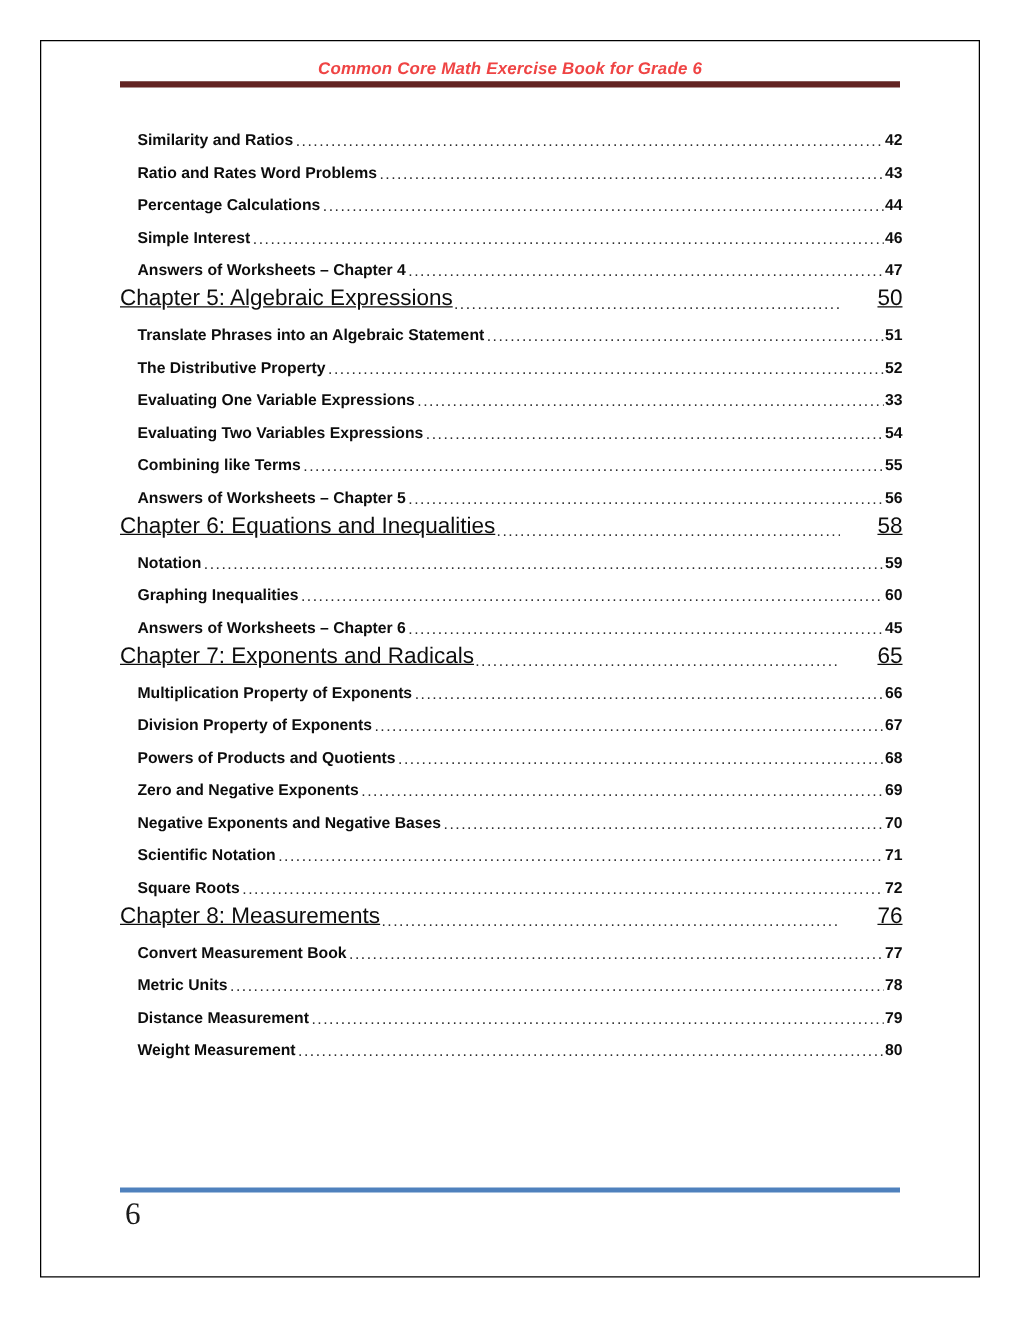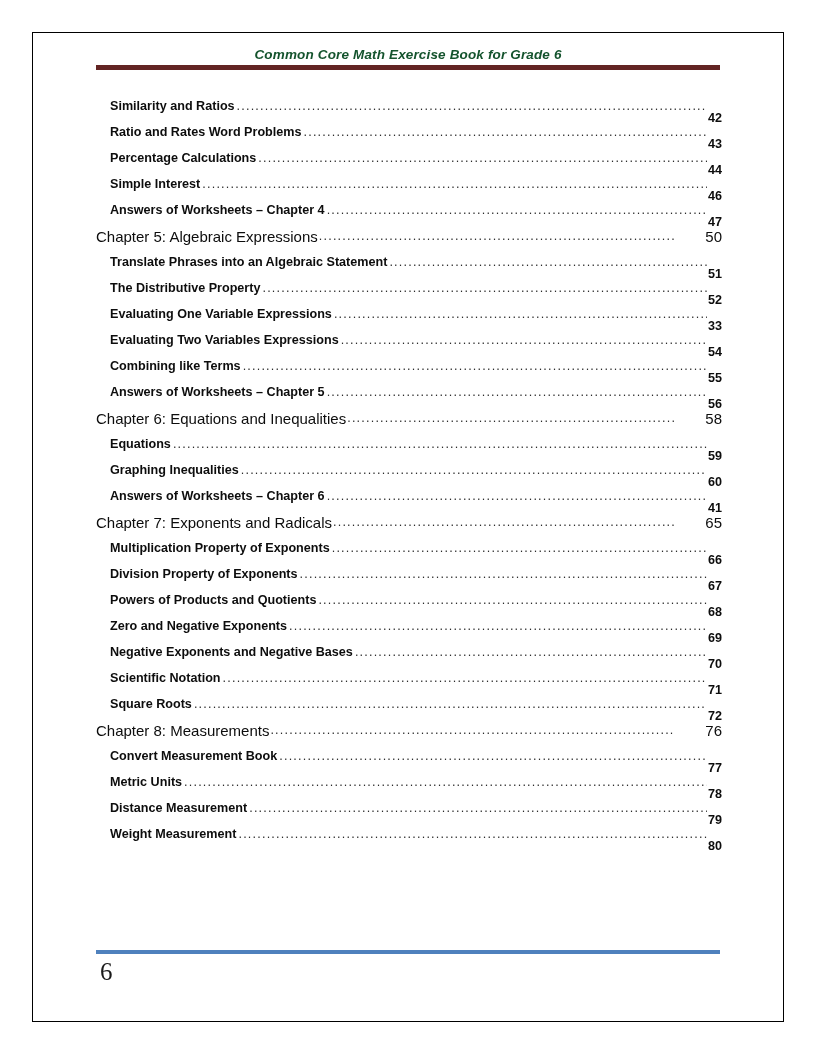--- a/index.html
+++ b/index.html
@@ -42,21 +42,21 @@
     top: 47px;
     width: 624px;
     text-align: center;
   }
   .header-title {
     font-family: "Liberation Sans", sans-serif;
     font-weight: bold;
     font-style: italic;
     font-size: 13.5px;
     letter-spacing: 0.15px;
-    color: #14532d;
+    color: #ef4444;
     white-space: nowrap;
   }
   .header-rule {
     position: absolute;
     left: 96px;
     top: 65px;
     width: 624px;
     height: 5px;
     background: #632423;
   }
@@ -66,30 +66,31 @@
     position: absolute;
     left: 96px;
     top: 93px;
     width: 626px;
   }
 
   .toc-row {
     position: relative;
     height: 26px;
     display: flex;
-    align-items: center;
+    align-items: flex-end;
     white-space: nowrap;
     color: #0d0d0d;
   }
 
   
   .toc-row.level1 {
-    font-size: 15px;
+    font-size: 18px;
     font-weight: normal;
     padding-left: 0px;
+    text-decoration: underline;
   }
   .toc-row.level1 .toc-text { padding-right: 1px; }
   .toc-row.level1 .toc-fill { max-width: 468px; }
 
   
   .toc-row.level2 {
     font-size: 12.6px;
     font-weight: bold;
     padding-left: 14px;
   }
@@ -221,33 +222,33 @@
         <span class="toc-text">Answers of Worksheets – Chapter 5</span>
         <span class="toc-fill"></span>
         <span class="toc-page">56</span>
       </div>
       <div class="toc-row level1">
         <span class="toc-text">Chapter 6:  Equations and Inequalities</span>
         <span class="toc-fill"></span>
         <span class="toc-page">58</span>
       </div>
       <div class="toc-row level2">
-        <span class="toc-text">Equations</span>
+        <span class="toc-text">Notation</span>
         <span class="toc-fill"></span>
         <span class="toc-page">59</span>
       </div>
       <div class="toc-row level2">
         <span class="toc-text">Graphing Inequalities</span>
         <span class="toc-fill"></span>
         <span class="toc-page">60</span>
       </div>
       <div class="toc-row level2">
         <span class="toc-text">Answers of Worksheets – Chapter 6</span>
         <span class="toc-fill"></span>
-        <span class="toc-page">41</span>
+        <span class="toc-page">45</span>
       </div>
       <div class="toc-row level1">
         <span class="toc-text">Chapter 7: Exponents and Radicals</span>
         <span class="toc-fill"></span>
         <span class="toc-page">65</span>
       </div>
       <div class="toc-row level2">
         <span class="toc-text">Multiplication Property of Exponents</span>
         <span class="toc-fill"></span>
         <span class="toc-page">66</span>

